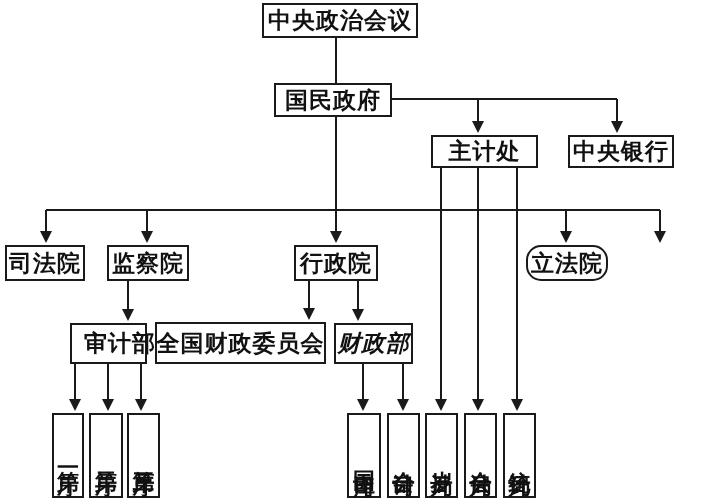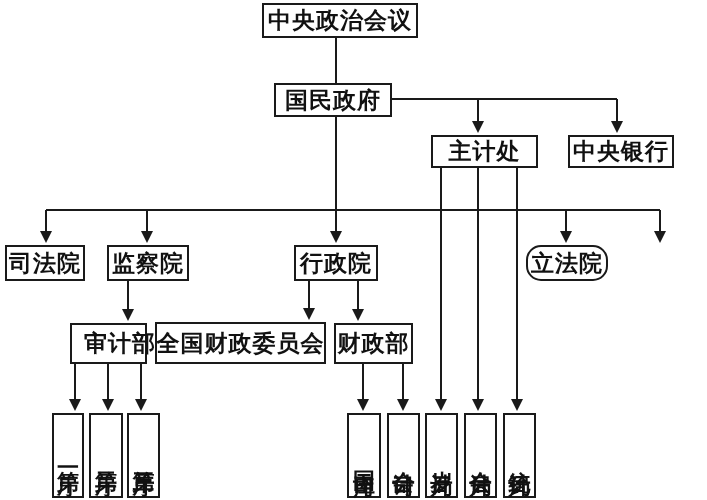--- a/index.html
+++ b/index.html
@@ -48,21 +48,21 @@
   #n-ng   { left: 274px; top: 83px;  width: 118px; height: 34px; font-family: Liberation Serif, serif; }
   #n-db   { left: 431px; top: 135px; width: 107px;  height: 33px; }
   #n-cb   { left: 568px; top: 135px; width: 106px;  height: 33px; }
   #n-jy   { left: 5px;   top: 245px; width: 80px;  height: 36px; }
   #n-cy   { left: 107px; top: 245px; width: 82px;  height: 36px; }
   #n-ey   { left: 294px; top: 245px; width: 84px;  height: 36px; }
   #n-ly   { left: 526px; top: 245px; width: 82px;  height: 36px; border-radius: 15px; }
   #n-xy   { left: 623px; top: 245px; width: 81px;  height: 36px; }
   #n-am   { left: 70px;  top: 323px; width: 77px;  height: 41px; padding-left: 23px; }
   #n-nfc  { left: 155px; top: 322px; width: 171px; height: 42px; }
-  #n-fm   { left: 334px; top: 323px; width: 79px;  height: 41px; }
+  #n-fm   { left: 334px; top: 323px; width: 79px;  height: 41px; font-style: italic; }
   #n-d1   { left: 52px;  top: 413px; width: 32px;  height: 85px; }
   #n-d2   { left: 89px;  top: 413px; width: 34px;  height: 85px; }
   #n-d3   { left: 127px; top: 413px; width: 33px;  height: 85px; }
   #n-td   { left: 347px; top: 413px; width: 34px;  height: 85px; }
   #n-ad   { left: 387px; top: 413px; width: 33px;  height: 85px; }
   #n-bb   { left: 425px; top: 413px; width: 33px;  height: 85px; }
   #n-ab   { left: 464px; top: 413px; width: 33px;  height: 85px; }
   #n-sb   { left: 503px; top: 413px; width: 33px;  height: 85px; }
 </style>
 </head>

